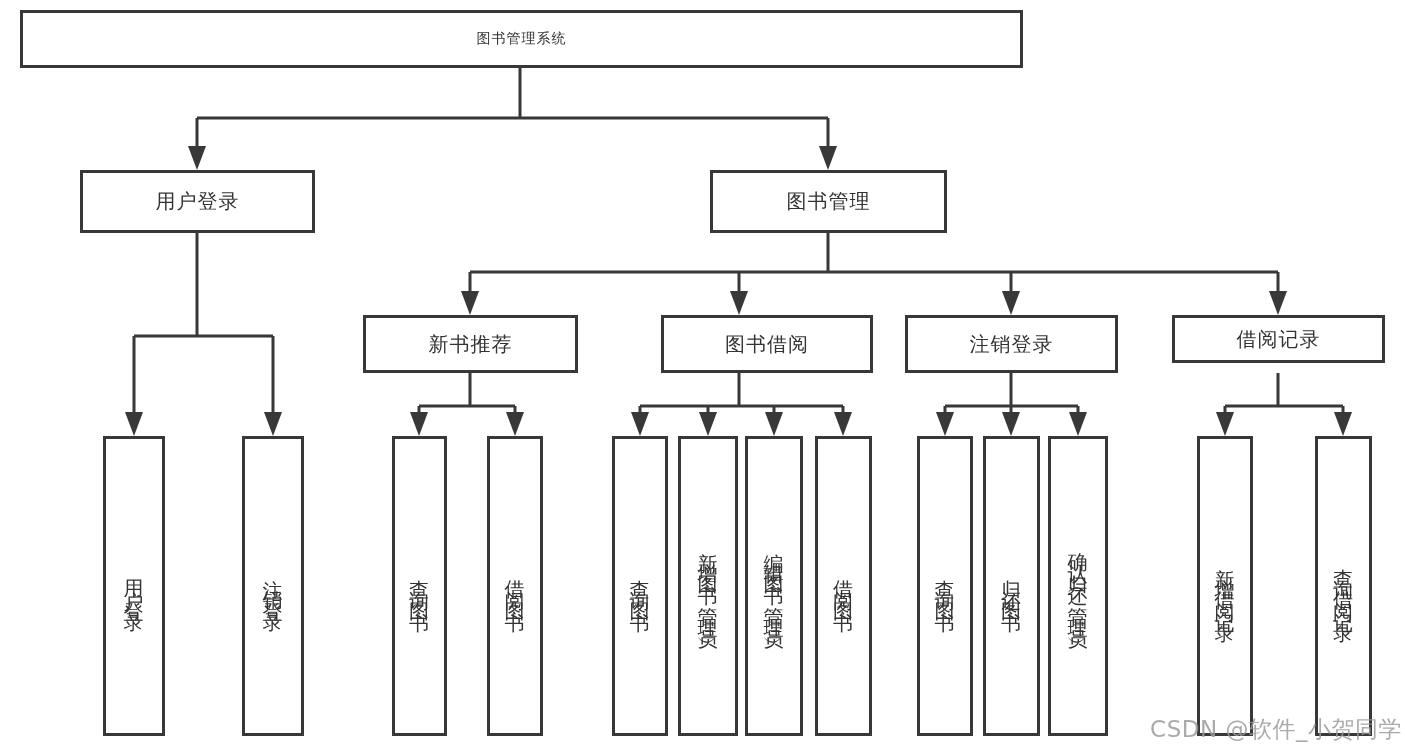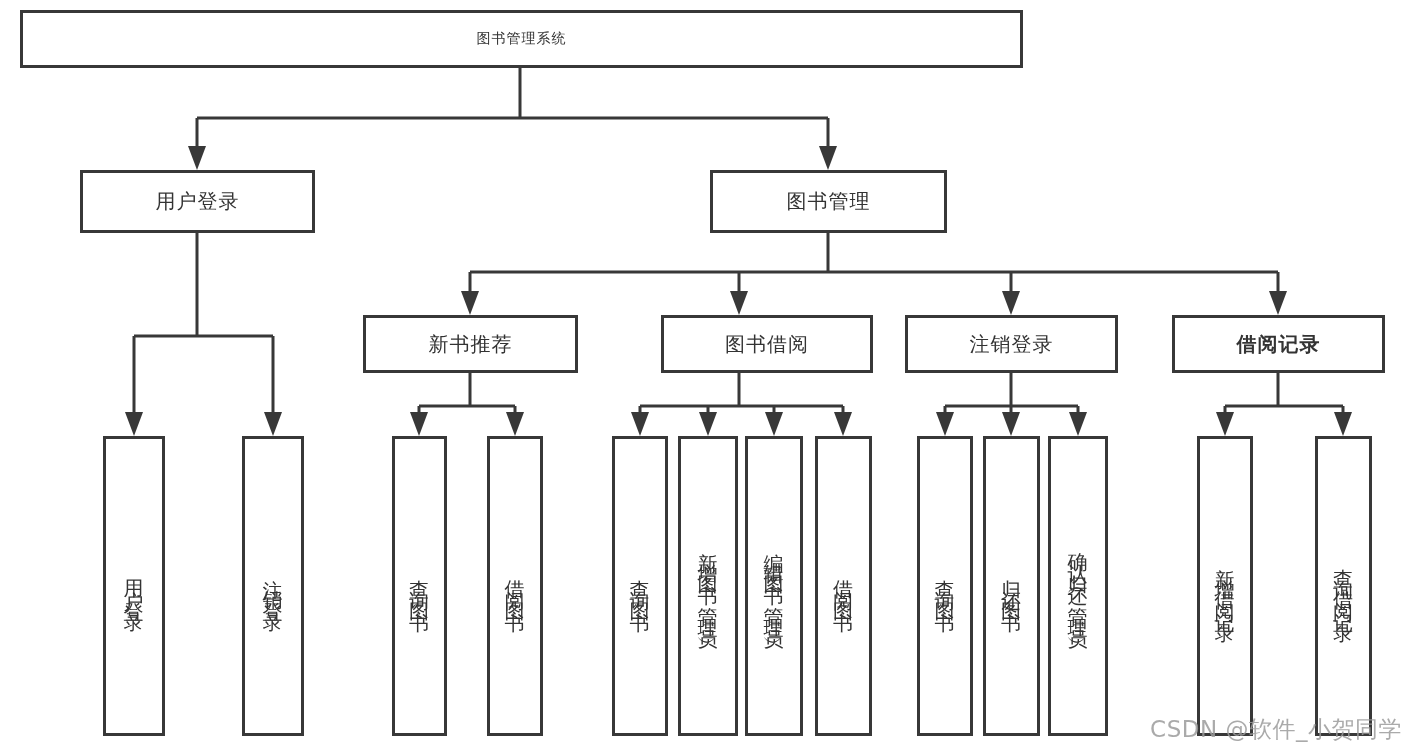--- a/index.html
+++ b/index.html
@@ -99,21 +99,21 @@
   </svg>
 
   <div class="hbox root" style="left:20px; top:10px; width:1003px; height:58px;">图书管理系统</div>
 
   <div class="hbox" style="left:80px; top:170px; width:235px; height:63px;">用户登录</div>
   <div class="hbox" style="left:710px; top:170px; width:237px; height:63px;">图书管理</div>
 
   <div class="hbox" style="left:363px; top:315px; width:215px; height:58px;">新书推荐</div>
   <div class="hbox" style="left:633px; top:315px; width:212px; height:58px;margin-left:28px;">图书借阅</div>
   <div class="hbox" style="left:905px; top:315px; width:213px; height:58px;">注销登录</div>
-  <div class="hbox" style="left:1172px; top:315px; width:213px; height:58px;font-weight:bold;">借阅记录</div>
+  <div class="hbox" style="left:1172px; top:315px; width:213px; height:48px;">借阅记录</div>
 
   <div class="vbox" style="left:103px; top:436px; width:62px; height:300px;">
     <span>用户登录</span>
   </div>
   <div class="vbox" style="left:242px; top:436px; width:62px; height:300px;">
     <span>注销登录</span>
   </div>
 
   <div class="vbox" style="left:392px; top:436px; width:55px; height:300px;">
     <span>查询图书</span>

